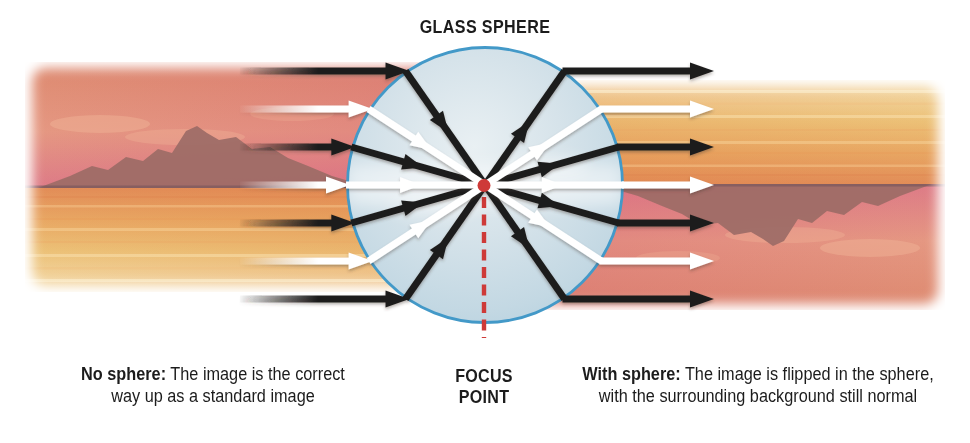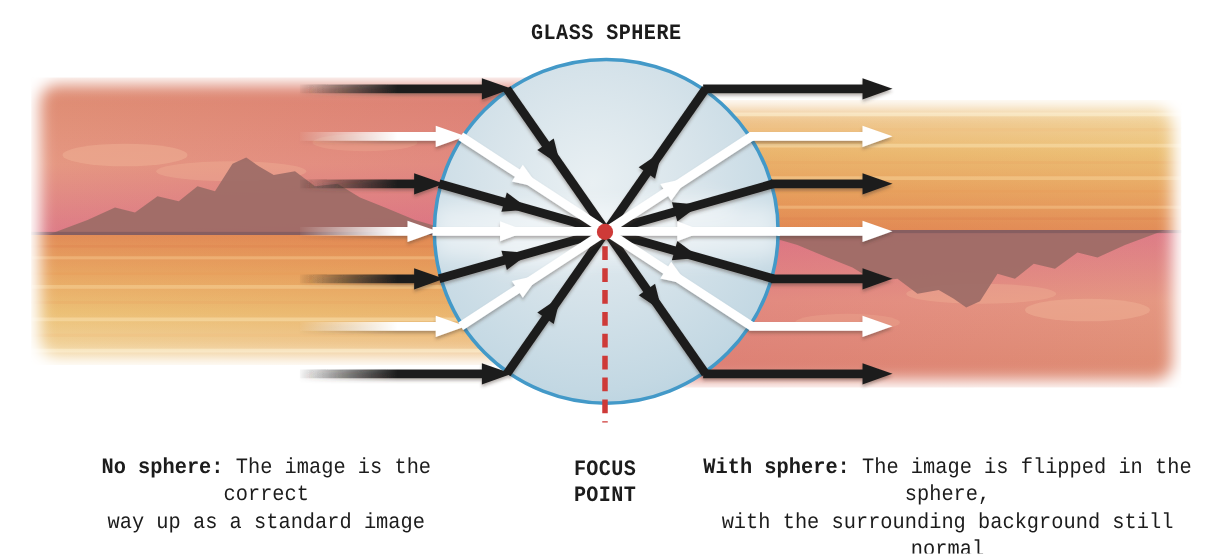--- a/index.html
+++ b/index.html
@@ -1,17 +1,17 @@
 <!DOCTYPE html>
 <html><head>
 <meta charset="utf-8">
 <style>
   html,body{margin:0;padding:0;background:#fff;}
   .stage{position:relative;width:970px;height:443px;background:#fff;overflow:hidden;
-         font-family:Liberation Mono, monospace;}
+         font-family:Liberation Sans, sans-serif;}
   .stage svg{position:absolute;left:0;top:0;}
   .label{position:absolute;color:#1c1c1c;text-align:center;white-space:nowrap;}
   .title{left:485px;top:17px;font-size:17.5px;font-weight:bold;letter-spacing:.4px;
          transform:translateX(-50%) scaleX(.92);}
   .focus{left:484px;top:366px;font-size:17.5px;font-weight:bold;line-height:21px;
          letter-spacing:.3px;transform:translateX(-50%) scaleX(.92);}
   .focus span{display:block;}
   .caption{position:absolute;top:363px;font-size:17.5px;line-height:22px;color:#1c1c1c;
            text-align:center;transform:scaleX(.93);}
   .caption b{font-weight:bold;}

